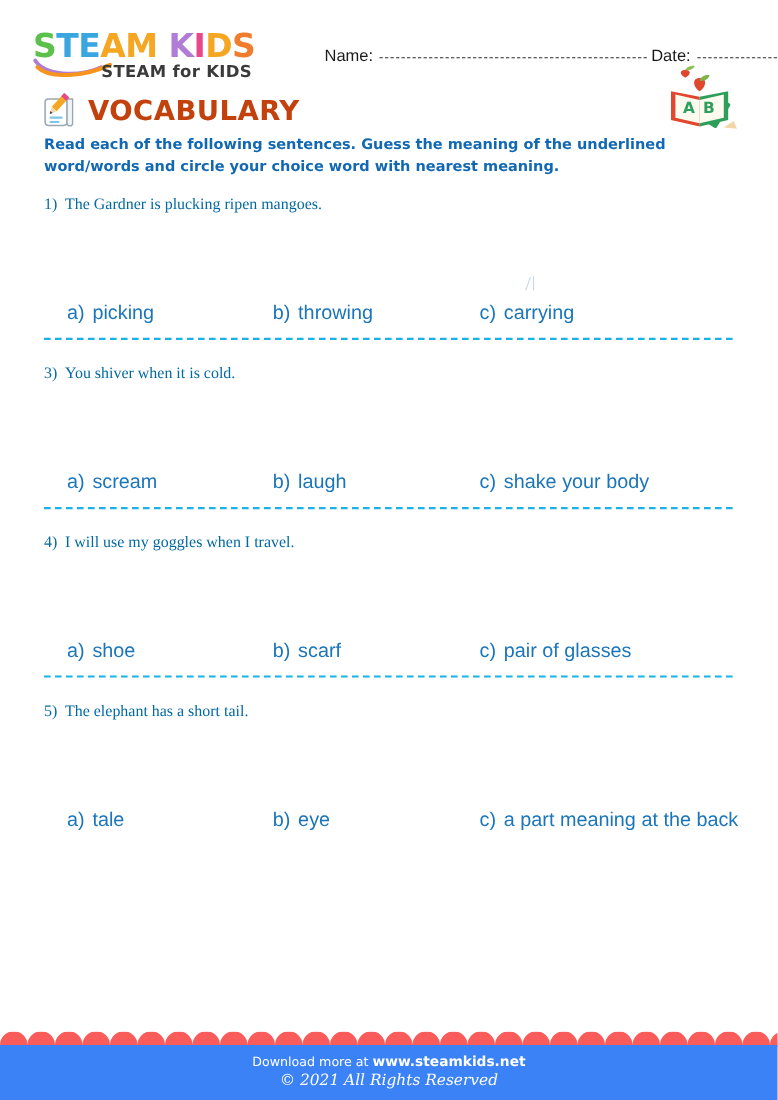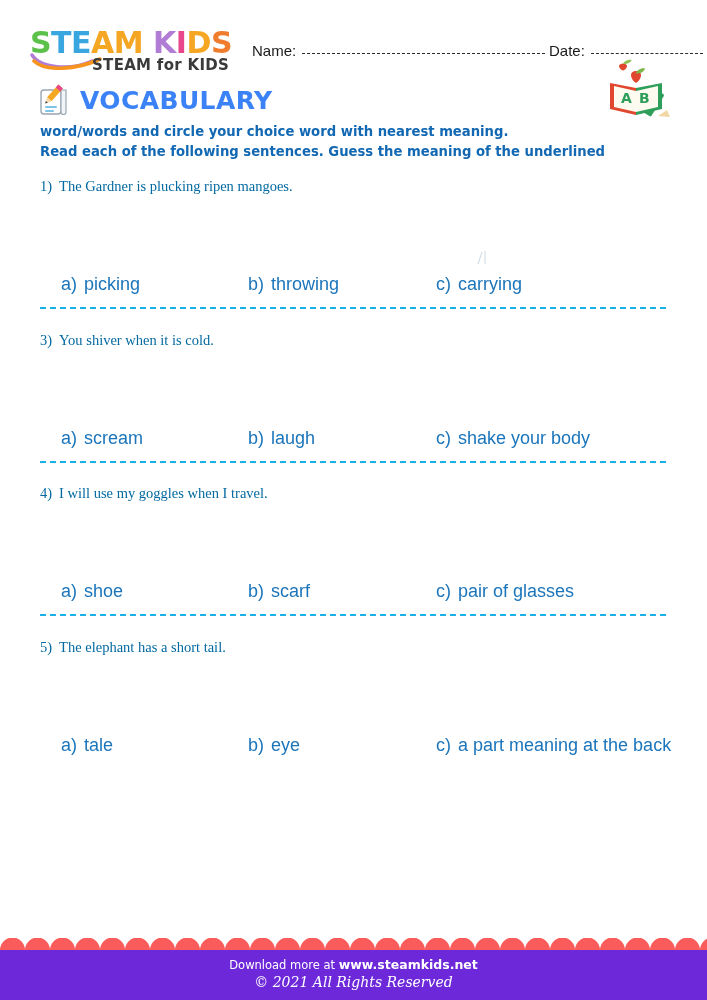--- a/index.html
+++ b/index.html
@@ -72,20 +72,21 @@
     letter-spacing: 0.3px;
     white-space: nowrap;
   }
 
   .field {
     position: absolute;
     font-family: "Liberation Sans", sans-serif;
     font-size: 15px;
     color: #1a1a1a;
     white-space: nowrap;
+    margin-left: 43px;
   }
   .field-name { left: 252px; top: 42px; }
   .field-date { left: 549px; top: 42px; }
 
   .dotline {
     display: inline-block;
     vertical-align: 2px;
     border-bottom: 1px dashed #2b2b2b;
     margin-left: 6px;
   }
@@ -109,21 +110,21 @@
     height: 40px;
     display: flex;
     align-items: center;
   }
   .pencil-icon { width: 36px; height: 36px; flex: 0 0 36px; }
   .title-text {
     margin-left: 10px;
     font-family: "DejaVu Sans", sans-serif;
     font-weight: 700;
     font-size: 25px;
-    color: #3b82f6;
+    color: #c2410c;
     letter-spacing: 0.4px;
     white-space: nowrap;
   }
 
   .abc-icon {
     position: absolute;
     left: 601px;
     top: 66px;
     width: 72px;
     height: 58px;
@@ -211,21 +212,21 @@
     width: 707px;
     height: 14px;
     display: block;
   }
   .footer-body {
     position: absolute;
     left: 0;
     top: 12px;
     width: 707px;
     height: 50px;
-    background: #6d28d9;
+    background: #3b82f6;
     text-align: center;
   }
   .footer-line1 {
     margin-top: 7px;
     font-family: "DejaVu Sans", sans-serif;
     font-size: 11.5px;
     color: #ffffff;
     line-height: 16px;
   }
   .footer-line1 .site {
@@ -294,22 +295,22 @@
     <polygon points="57,50 66,44 69,51" fill="#f2d6a5" transform="rotate(0 0 0)"></polygon>
     <path d="M9 17 L35 22 L35 49 L9 43 Z" fill="#e0472e"></path>
     <path d="M61 17 L35 22 L35 49 L61 43 Z" fill="#2e9e5b"></path>
     <path d="M13 20 L35 25 L35 46 L13 41 Z" fill="#fdfaf0"></path>
     <path d="M57 20 L35 25 L35 46 L57 41 Z" fill="#fdfaf0"></path>
     <text x="20" y="37" font-family="DejaVu Sans, sans-serif" font-size="14" font-weight="700" fill="#2e9e5b">A</text>
     <text x="38" y="37" font-family="DejaVu Sans, sans-serif" font-size="14" font-weight="700" fill="#2e9e5b">B</text>
   </svg>
 
   <div class="instructions">
+    <div>Read each of the following sentences. Guess the meaning of the underlined</div>
     <div>word/words and circle your choice word with nearest meaning.</div>
-    <div>Read each of the following sentences. Guess the meaning of the underlined</div>
   </div>
 
   <div class="questions" id="questionsRoot">
       <div class="qblock">
         <div class="qtext"><span class="qnum">1)</span><span>The Gardner is plucking ripen mangoes.</span></div>
         <div class="options">
           <div class="opt opt-a"><span class="lbl">a)</span><span>picking</span></div>
           <div class="opt opt-b"><span class="lbl">b)</span><span>throwing</span></div>
           <div class="opt opt-c"><span class="lbl">c)</span><span>carrying</span></div>
           <svg class="stray-mark" viewBox="0 0 12 16">

